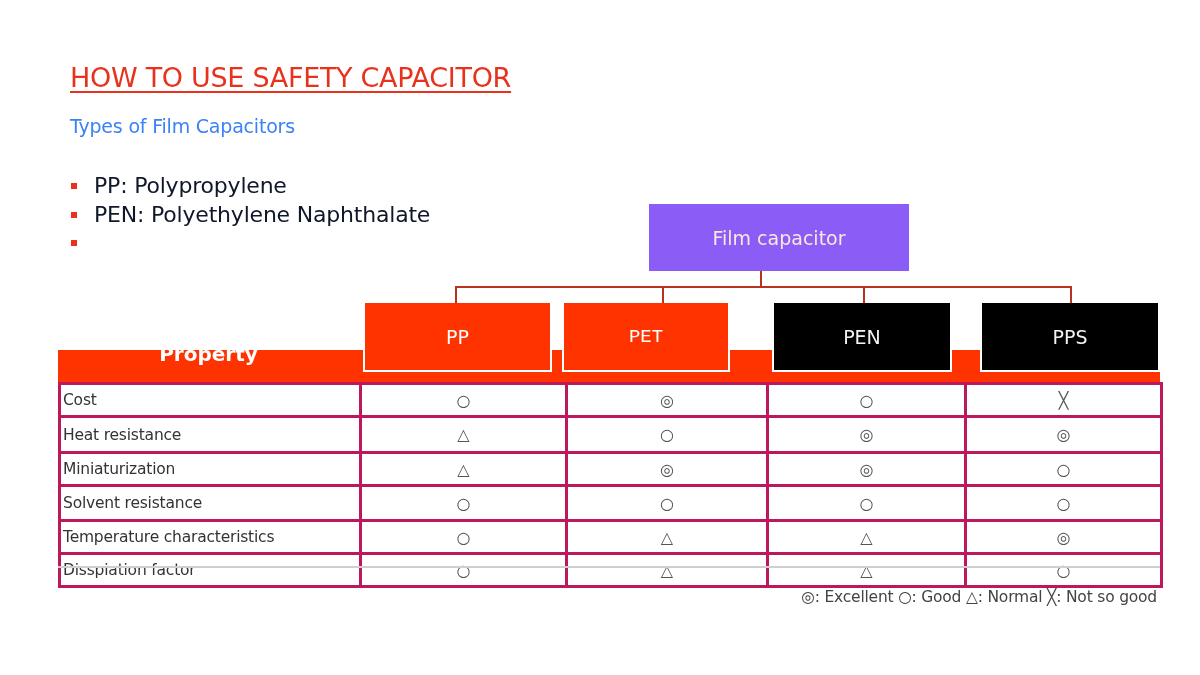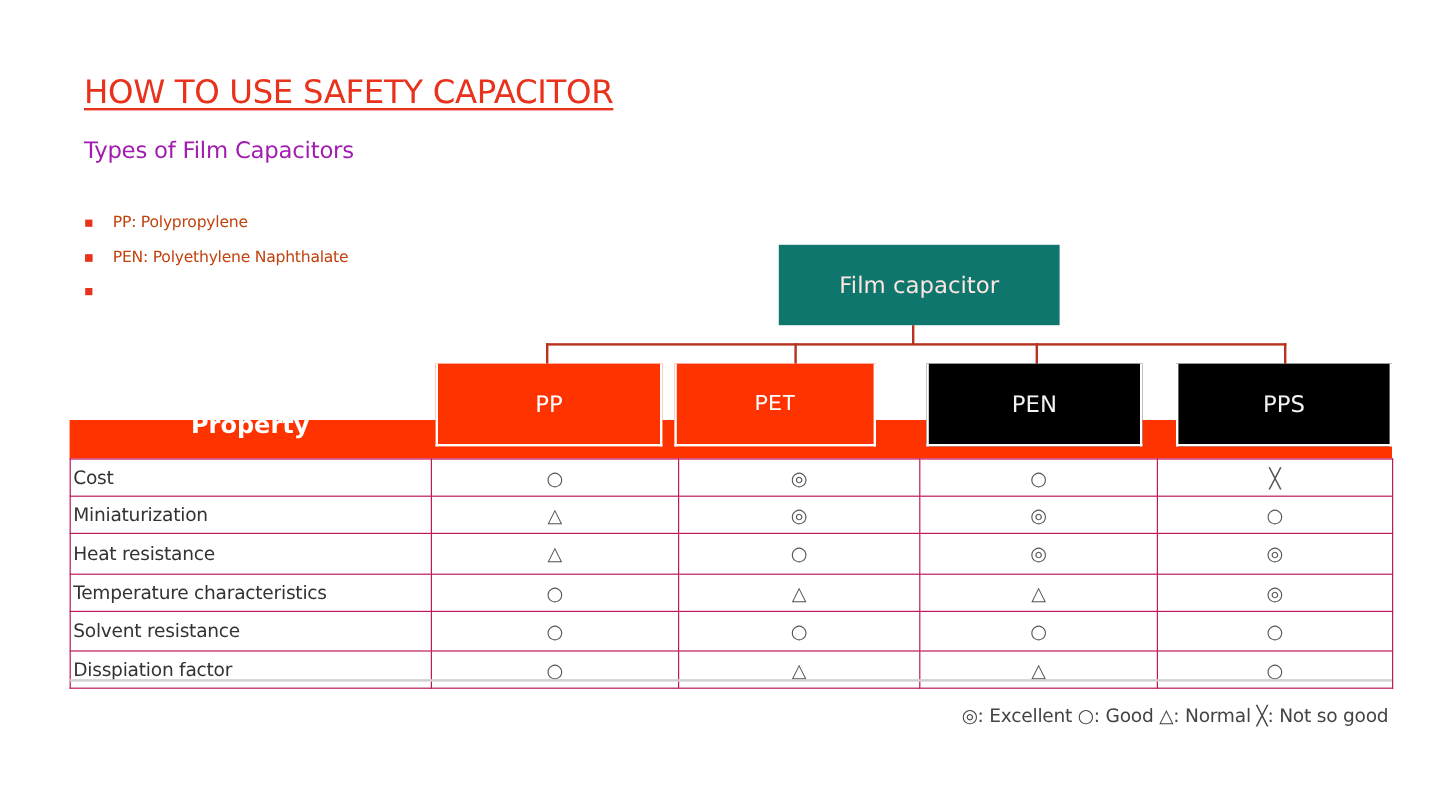--- a/index.html
+++ b/index.html
@@ -6,27 +6,27 @@
   body {
     width: 1200px; height: 675px; background: #ffffff; position: relative; overflow: hidden;
     font-family: "DejaVu Sans", "Liberation Sans", sans-serif; color: #333333;
   }
   .abs { position: absolute; }
   .title {
     left: 70px; top: 62px; font-size: 27px; color: #e8321c; font-weight: normal;
     text-decoration: underline; text-decoration-thickness: 2px; text-underline-offset: 4px;
     letter-spacing: -0.3px; white-space: nowrap;
   }
-  .subtitle { left: 70px; top: 115px; font-size: 19px; color: #a21caf; white-space: nowrap; letter-spacing: -0.2px; }
+  .subtitle { left: 70px; top: 115px; font-size: 19px; color: #3b82f6; white-space: nowrap; letter-spacing: -0.2px; }
   .bullets { left: 70px; top: 172px; margin: 0; padding: 0; list-style: none; }
-  .bullets li { position: relative; padding-left: 24px; font-size: 13px; line-height: 28.5px; color: #c2410c; white-space: nowrap; letter-spacing: -0.2px; }
+  .bullets li { position: relative; padding-left: 24px; font-size: 22px; line-height: 28.5px; color: #0f172a; white-space: nowrap; letter-spacing: -0.2px; }
   .bullets li .dot { position: absolute; left: 1px; top: 11px; width: 6px; height: 6px; background: #e8321c; }
 
   .root-box {
-    left: 649px; top: 204px; width: 234px; height: 67px; background: #0f766e;
+    left: 649px; top: 204px; width: 260px; height: 67px; background: #8b5cf6;
     color: #fbe7df; font-size: 19px; display: flex; align-items: center; justify-content: center;
   }
   .line { background: #b8321f; }
 
   .header-bar { left: 58px; top: 350px; width: 1102px; height: 32px; background: #ff3300; }
   .prop-header {
     left: 58px; top: 338px; width: 301px; height: 32px; color: #fff; font-weight: bold; font-size: 20px;
     display: flex; align-items: center; justify-content: center;
   }
   .cat-box {
@@ -34,21 +34,21 @@
     font-size: 19px; box-sizing: border-box; border: 2px solid #ffffff; border-top: none;
   }
   .cat-red { background: #ff3300; color: #ffffff; }
   .cat-gray { background: #000000; color: #f3f3f3; }
 
   table.grid {
     position: absolute; left: 58px; top: 382px; border-collapse: collapse; width: 1102px;
     table-layout: fixed;
   }
   table.grid td {
-    border: 1px solid #be185d; height: 30px; padding: 0; font-size: 15px; color: #333;
+    border: 3px solid #be185d; height: 30px; padding: 0; font-size: 15px; color: #333;
   }
   table.grid td.label { text-align: left; padding-left: 2px; white-space: nowrap; font-size: 15.5px; letter-spacing: -0.2px; }
   table.grid td.sym { text-align: center; color: #555; font-size: 16px; }
   .bottom-rule { left: 58px; top: 566px; width: 1102px; height: 2px; background: #cfcfcf; }
 
   .legend { right: 43px; top: 588px; font-size: 15.5px; color: #444; white-space: nowrap; letter-spacing: -0.2px; }
   .legend span { display: inline; }
 </style>
 </head>
 <body>
@@ -89,46 +89,46 @@
   </colgroup>
   <tbody>
     <tr style="height:24px">
       <td class="label" style="height:24px">Cost</td>
       <td class="sym">○</td>
       <td class="sym">◎</td>
       <td class="sym">○</td>
       <td class="sym">╳</td>
     </tr>
     <tr>
+      <td class="label" style="height:33px">Heat resistance</td>
+      <td class="sym">△</td>
+      <td class="sym">○</td>
+      <td class="sym">◎</td>
+      <td class="sym">◎</td>
+    </tr>
+    <tr>
       <td class="label" style="height:27px">Miniaturization</td>
       <td class="sym">△</td>
       <td class="sym">◎</td>
       <td class="sym">◎</td>
       <td class="sym">○</td>
     </tr>
     <tr>
-      <td class="label" style="height:33px">Heat resistance</td>
-      <td class="sym">△</td>
+      <td class="label" style="height:32px">Solvent resistance</td>
       <td class="sym">○</td>
-      <td class="sym">◎</td>
-      <td class="sym">◎</td>
+      <td class="sym">○</td>
+      <td class="sym">○</td>
+      <td class="sym">○</td>
     </tr>
     <tr>
       <td class="label" style="height:30px">Temperature characteristics</td>
       <td class="sym">○</td>
       <td class="sym">△</td>
       <td class="sym">△</td>
       <td class="sym">◎</td>
-    </tr>
-    <tr>
-      <td class="label" style="height:32px">Solvent resistance</td>
-      <td class="sym">○</td>
-      <td class="sym">○</td>
-      <td class="sym">○</td>
-      <td class="sym">○</td>
     </tr>
     <tr>
       <td class="label" style="height:30px">Disspiation factor</td>
       <td class="sym">○</td>
       <td class="sym">△</td>
       <td class="sym">△</td>
       <td class="sym">○</td>
     </tr>
   </tbody>
 </table>

